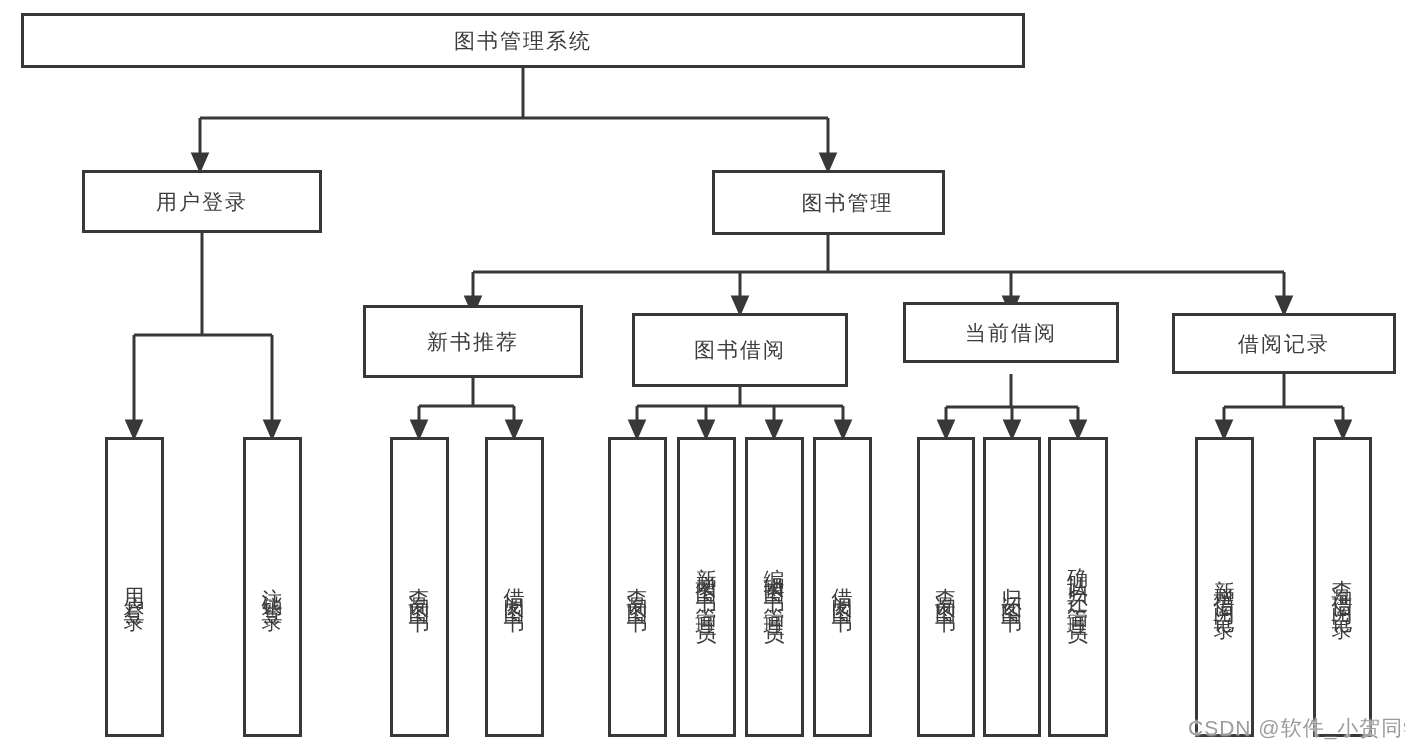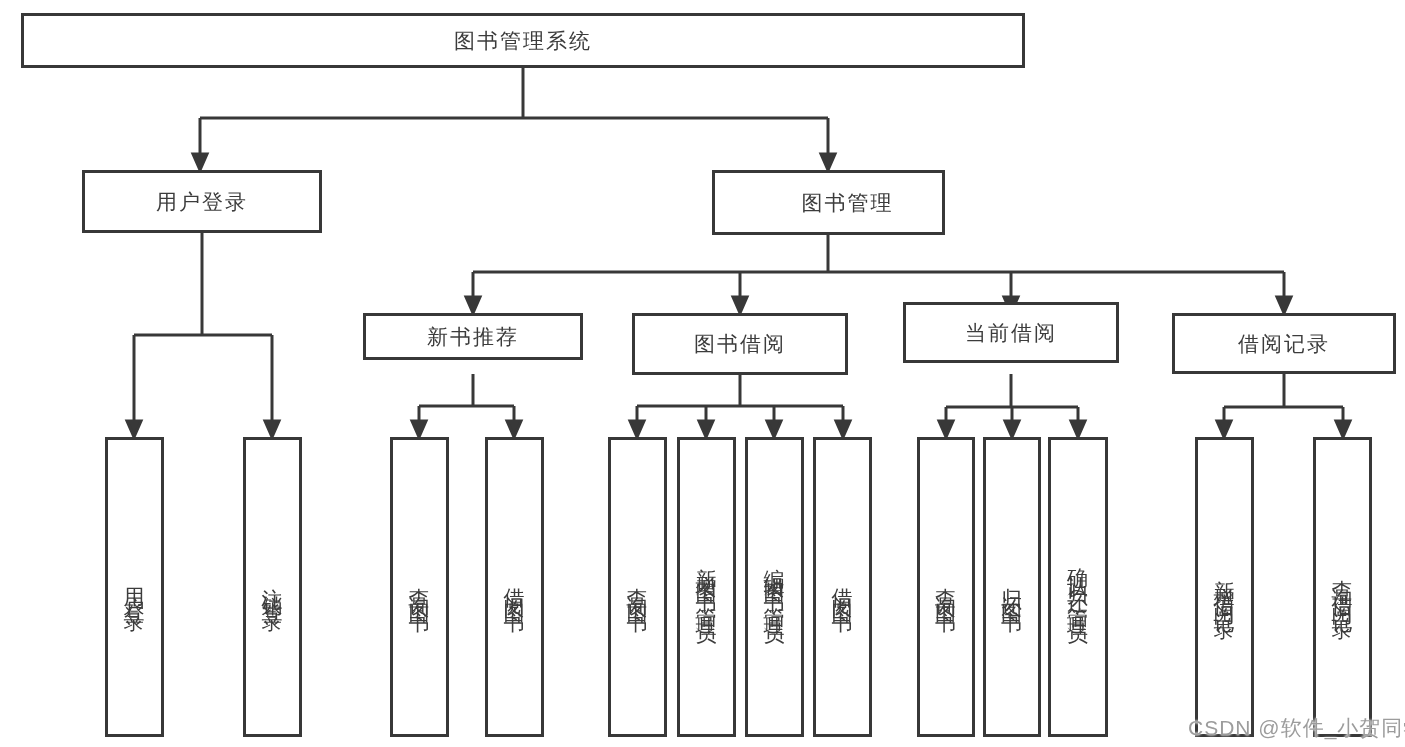--- a/index.html
+++ b/index.html
@@ -103,22 +103,22 @@
       <line x1="1343" y1="407" x2="1343" y2="424"></line>
         <polygon points="1336,421 1350,421 1343,437"></polygon>
     </g>
   </svg>
 
   <div class="box" style="left:21px;top:13px;width:1004px;height:55px;text-align:center;">图书管理系统</div>
 
   <div class="box" style="left:82px;top:170px;width:240px;height:63px;">用户登录</div>
   <div class="box" style="left:712px;top:170px;width:233px;height:65px;padding-left:38px;">图书管理</div>
 
-  <div class="box" style="left:363px;top:313px;width:220px;height:47px;">新书推荐</div>
-  <div class="box" style="left:632px;top:313px;width:216px;height:62px;">图书借阅</div>
+  <div class="box" style="left:363px;top:305px;width:220px;height:73px;">新书推荐</div>
+  <div class="box" style="left:632px;top:313px;width:216px;height:74px;">图书借阅</div>
   <div class="box" style="left:903px;top:302px;width:216px;height:61px;">当前借阅</div>
   <div class="box" style="left:1172px;top:313px;width:224px;height:61px;">借阅记录</div>
 
   <div class="box leaf" style="left:105px;top:437px;width:59px;height:300px;">用户登录</div>
   <div class="box leaf" style="left:243px;top:437px;width:59px;height:300px;">注销登录</div>
 
   <div class="box leaf" style="left:390px;top:437px;width:59px;height:300px;">查询图书</div>
   <div class="box leaf" style="left:485px;top:437px;width:59px;height:300px;">借阅图书</div>
 
   <div class="box leaf" style="left:608px;top:437px;width:59px;height:300px;">查询图书</div>

